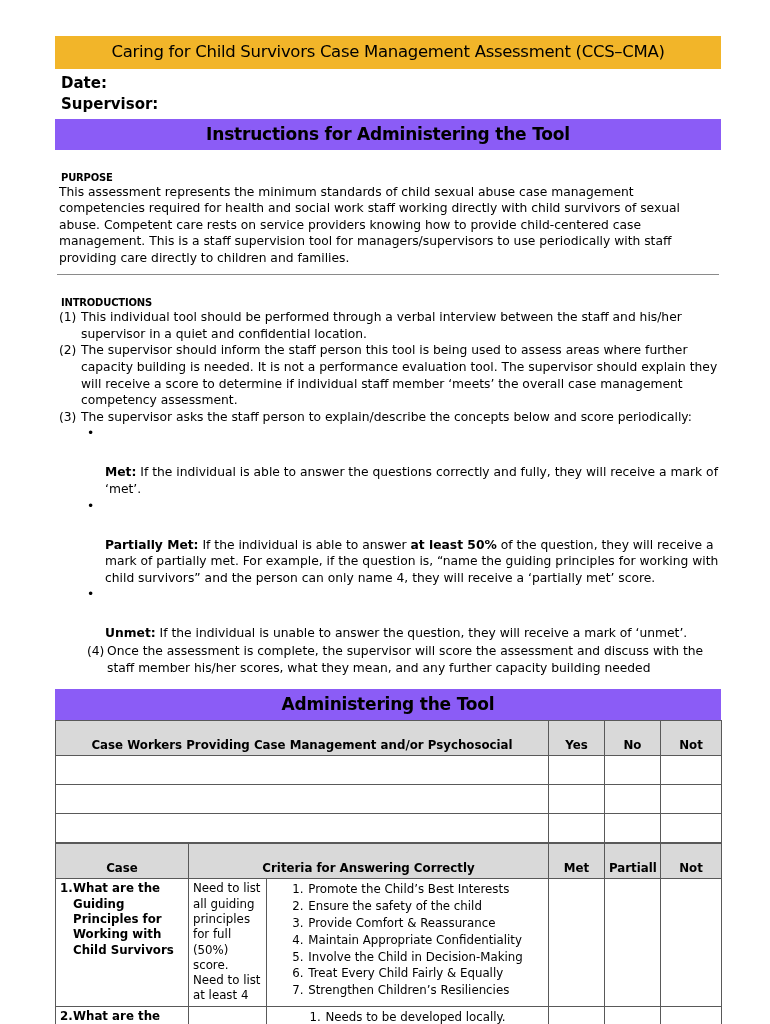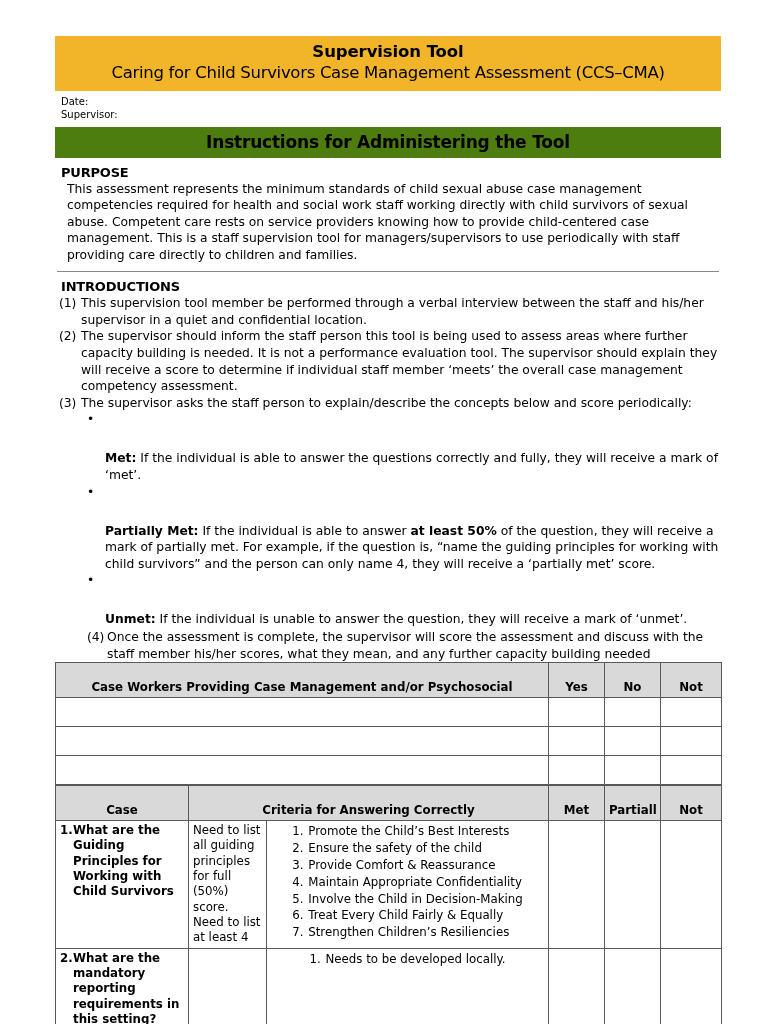--- a/index.html
+++ b/index.html
@@ -39,47 +39,47 @@
     font-weight: normal;
     line-height: 1.3;
     letter-spacing: -0.3px;
   }
 
   
   .meta {
     padding: 4px 0 5px 6px;
   }
   .meta-row {
-    font-size: 10px;
-    font-weight: normal;
+    font-size: 15px;
+    font-weight: bold;
     line-height: 1.35;
   }
 
   
   .band {
-    background: #4d7c0f;
+    background: #8b5cf6;
     text-align: center;
     font-size: 17px;
     font-weight: bold;
     padding: 5px 6px 6px 6px;
     box-sizing: border-box;
     letter-spacing: -0.2px;
   }
 
   
   .sec-head {
-    font-size: 13px;
-    font-weight: bold;
-    margin: 7px 0 1px 6px;
+    font-size: 10px;
+    font-weight: bold;
+    margin: 22px 0 1px 6px;
     letter-spacing: -0.2px;
   }
   .para {
     font-size: 12.3px;
     line-height: 1.34;
-    margin: 0 4px 0 12px;
+    margin: 0 4px 0 4px;
     text-align: left;
   }
   .rule {
     border-top: 1.5px solid #8a8a8a;
     margin: 8px 2px 0 2px;
   }
 
   .num-list {
     margin: 1px 0 0 0;
     padding: 0;
@@ -197,41 +197,40 @@
     position: relative;
     overflow: hidden;
   }
 </style>
 </head>
 <body>
 
 <div class="page">
 
   <div class="title-bar">
-    <div class="title-line1">Supervision Tool</div>
     <div class="title-line2">Caring for Child Survivors Case Management Assessment (CCS–CMA)</div>
   </div>
 
   <div class="meta">
     <div class="meta-row">Date:</div>
     <div class="meta-row">Supervisor:</div>
   </div>
 
   <div class="band">Instructions for Administering the Tool</div>
 
   <div class="sec-head">PURPOSE</div>
   <div class="para">This assessment represents the minimum standards of child sexual abuse case management competencies required for health and social work staff working directly with child survivors of sexual abuse. Competent care rests on service providers knowing how to provide child-centered case management. This is a staff supervision tool for managers/supervisors to use periodically with staff providing care directly to children and families.</div>
   <div class="rule"></div>
 
   <div class="sec-head">INTRODUCTIONS</div>
 
   <ul class="num-list">
     <li class="num-item">
       <span class="marker">(1)</span>
-      <span class="body">This supervision tool member be performed through a verbal interview between the staff and his/her supervisor in a quiet and confidential location.</span>
+      <span class="body">This individual tool should be performed through a verbal interview between the staff and his/her supervisor in a quiet and confidential location.</span>
     </li>
     <li class="num-item">
       <span class="marker">(2)</span>
       <span class="body">The supervisor should inform the staff person this tool is being used to assess areas where further capacity building is needed. It is not a performance evaluation tool. The supervisor should explain they will receive a score to determine if individual staff member ‘meets’ the overall case management competency assessment.</span>
     </li>
     <li class="num-item">
       <span class="marker">(3)</span>
       <span class="body">The supervisor asks the staff person to explain/describe the concepts below and score periodically:</span>
     </li>
   </ul>
@@ -251,20 +250,21 @@
     </li>
   </ul>
 
   <ul class="num-list">
     <li class="num-item indented">
       <span class="marker">(4)</span>
       <span class="body">Once the assessment is complete, the supervisor will score the assessment and discuss with the staff member his/her scores, what they mean, and any further capacity building needed</span>
     </li>
   </ul>
 
+  <div class="band" style="margin-top:13px;">Administering the Tool</div>
 
   <table class="tbl">
     <colgroup>
       <col style="width:493px">
         <col style="width:56px">
         <col style="width:56px">
         <col style="width:61px">
     </colgroup>
     <thead>
       <tr>

